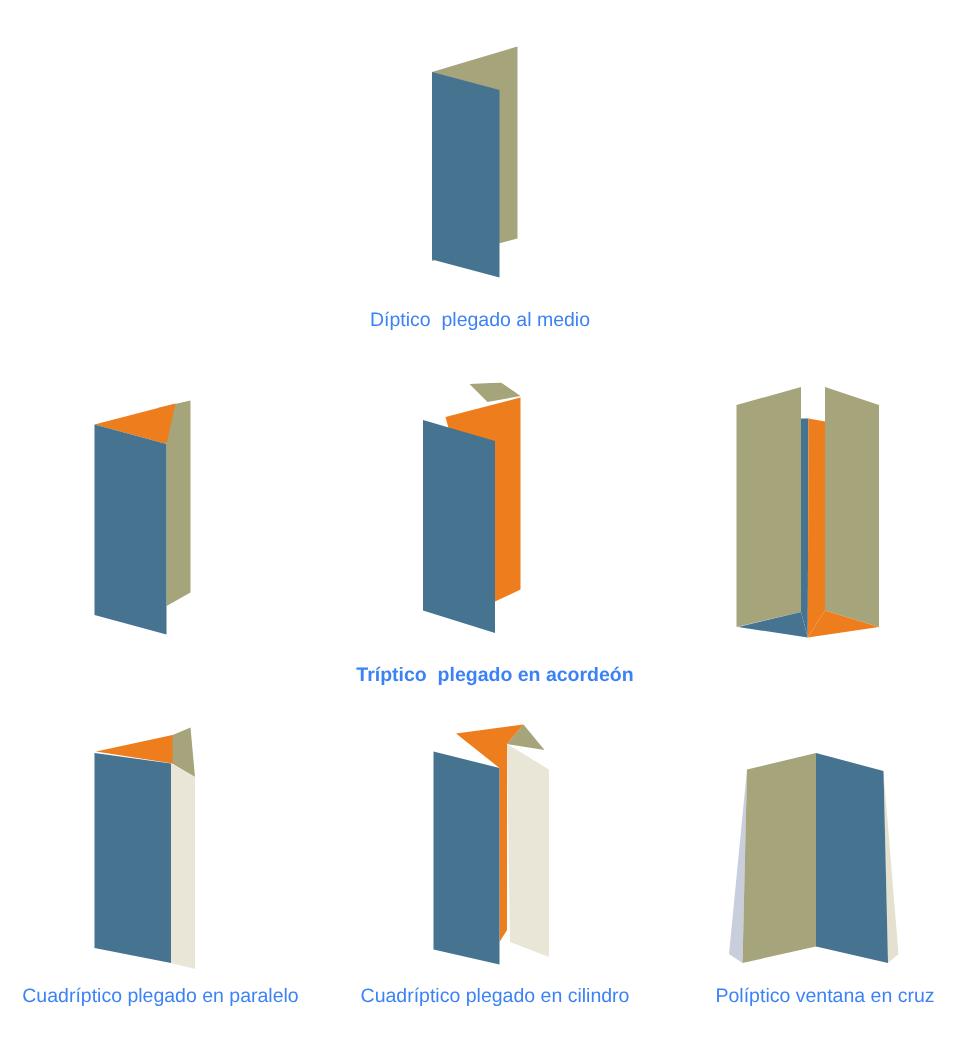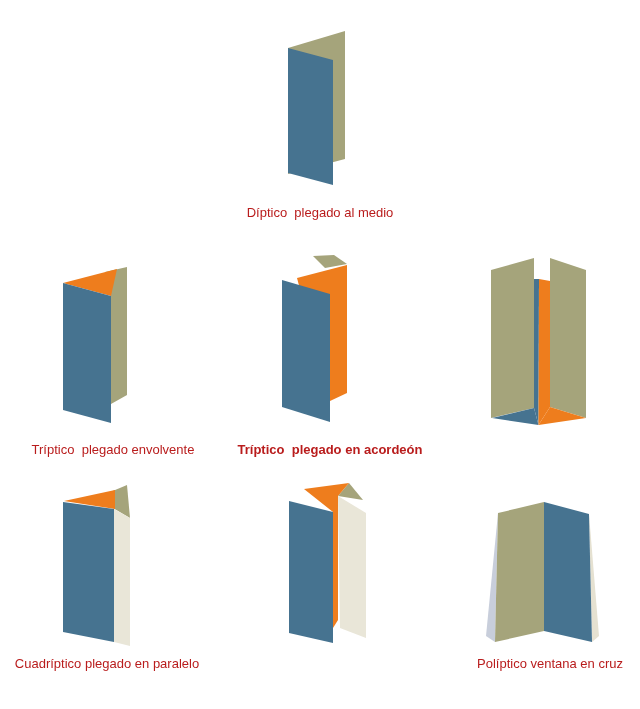--- a/index.html
+++ b/index.html
@@ -8,21 +8,21 @@
     font-family:"Liberation Sans", sans-serif;overflow:hidden;
   }
   .figure{position:absolute;}
   .figure svg{position:absolute;top:0;left:0;display:block;}
   .fig-label{
     position:absolute;
     transform:translateX(-50%);
     white-space:pre;
     font-size:13px;
     line-height:15px;
-    color:#b91c1c;
+    color:#3b82f6;
     text-align:center;
   }
   
   #fig-diptico            {left:230px;top:20px; width:180px;height:210px;}
   #fig-triptico-envolvente{left:20px; top:255px;width:200px;height:210px;}
   #fig-triptico-acordeon  {left:240px;top:255px;width:180px;height:210px;font-weight:bold;}
   #fig-cuadriptico-ventana{left:450px;top:255px;width:190px;height:210px;}
   #fig-cuadriptico-paralelo{left:20px; top:480px;width:200px;height:200px;}
   #fig-cuadriptico-cilindro{left:230px;top:480px;width:200px;height:200px;}
   #fig-poliptico-cruz     {left:450px;top:480px;width:190px;height:200px;}
@@ -45,21 +45,20 @@
   </svg>
   <div class="fig-label">Díptico  plegado al medio</div>
 </div>
 
 <div class="figure" id="fig-triptico-envolvente">
   <svg width="200" height="185" viewBox="0 0 200 185">
     <polygon points="85,17 107,12 107,140 91,149 91,35" fill="#a5a47b"></polygon>
     <polygon points="43,28 97,14 91,41" fill="#ee7d1d"></polygon>
     <polygon points="43,28 91,41 91,168 43,155" fill="#467390"></polygon>
   </svg>
-  <div class="fig-label">Tríptico  plegado envolvente</div>
 </div>
 
 <div class="figure" id="fig-triptico-acordeon">
   <svg width="180" height="185" viewBox="0 0 180 185">
     <polygon points="73,1 94,0 107,9 85,13" fill="#a5a47b"></polygon>
     <polygon points="57,23 107,10 107,138 90,146" fill="#ee7d1d"></polygon>
     <polygon points="42,25 90,39 90,167 42,152" fill="#467390"></polygon>
   </svg>
   <div class="fig-label">Tríptico  plegado en acordeón</div>
 </div>
@@ -85,20 +84,21 @@
   <div class="fig-label">Cuadríptico plegado en paralelo</div>
 </div>
 
 <div class="figure" id="fig-cuadriptico-cilindro">
   <svg width="200" height="172" viewBox="0 0 200 172">
     <polygon points="119,3 133,20 108,16" fill="#a5a47b"></polygon>
     <polygon points="108,16 136,33 136,158 110,148" fill="#e9e6d8"></polygon>
     <polygon points="74,9 119,3 108,16 108,140 103,148 103,32" fill="#ee7d1d"></polygon>
     <polygon points="59,21 103,32 103,163 59,153" fill="#467390"></polygon>
   </svg>
+  <div class="fig-label">Cuadríptico plegado en cilindro</div>
 </div>
 
 <div class="figure" id="fig-poliptico-cruz">
   <svg width="190" height="172" viewBox="0 0 190 172">
     <polygon points="48,33 36,156 45,162" fill="#c8cedb"></polygon>
     <polygon points="139,34 149,156 142,162" fill="#e5e1d1"></polygon>
     <polygon points="48,33 94,22 94,151 45,162" fill="#a5a47b"></polygon>
     <polygon points="94,22 139,34 142,162 94,151" fill="#467390"></polygon>
   </svg>
   <div class="fig-label">Políptico ventana en cruz</div>

